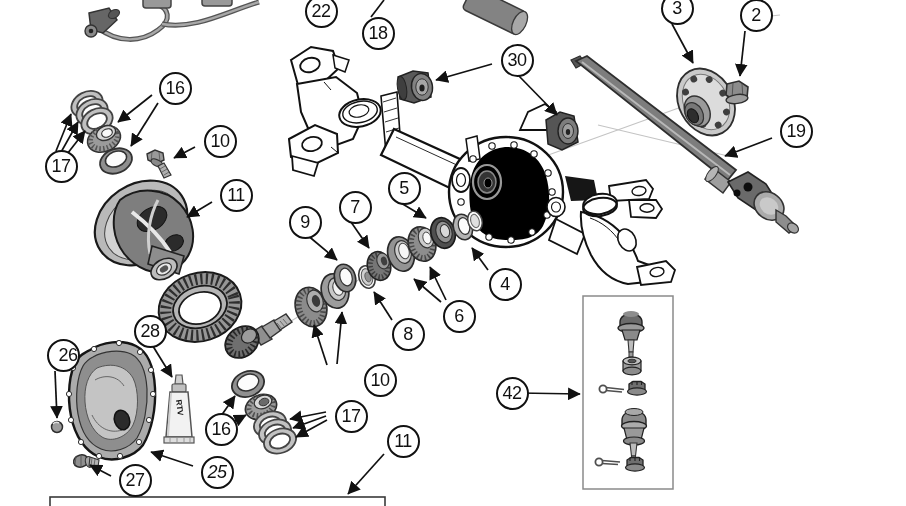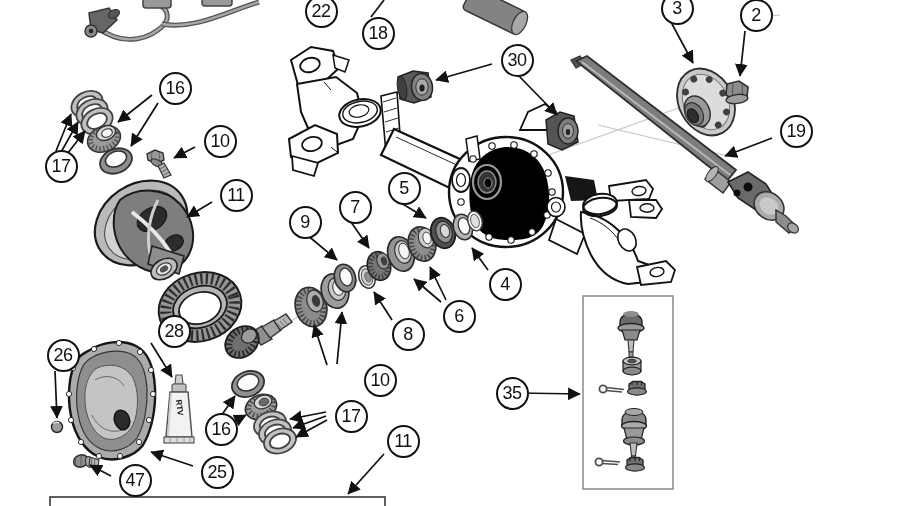--- a/index.html
+++ b/index.html
@@ -444,23 +444,23 @@
       <div class="callout" style="left: 35.5px; top: 149.5px;">17</div>
       <div class="callout" style="left: 194.5px; top: 124.5px;">10</div>
       <div class="callout" style="left: 210.5px; top: 178.5px;">11</div>
       <div class="callout" style="left: 378.5px; top: 171.5px;">5</div>
       <div class="callout" style="left: 329.5px; top: 190.5px;">7</div>
       <div class="callout" style="left: 279.5px; top: 205.5px;">9</div>
       <div class="callout" style="left: 479.5px; top: 267.5px;">4</div>
       <div class="callout" style="left: 433.5px; top: 299.5px;">6</div>
       <div class="callout" style="left: 382.5px; top: 317.5px;">8</div>
       <div class="callout" style="left: 316.5px; top: 363.5px; margin-left: 38px;">10</div>
-      <div class="callout" style="left: 124.5px; top: 314.5px; margin-left: 24px;">28</div>
-      <div class="callout" style="left: 37.5px; top: 338.5px;">26</div>
+      <div class="callout" style="left: 124.5px; top: 314.5px;">28</div>
+      <div class="callout" style="left: 37.5px; top: 338.5px; text-align: right;">26</div>
       <div class="callout" style="left: 195.5px; top: 412.5px;">16</div>
       <div class="callout" style="left: 325.5px; top: 399.5px;">17</div>
-      <div class="callout" style="left: 486.5px; top: 376.5px;">35</div>
+      <div class="callout" style="left: 486.5px; top: 376.5px;">42</div>
       <div class="callout" style="left: 377.5px; top: 424.5px;">11</div>
-      <div class="callout" style="left: 109.5px; top: 463.5px;">47</div>
-      <div class="callout" style="left: 191.5px; top: 455.5px;">25</div>
+      <div class="callout" style="left: 109.5px; top: 463.5px;">27</div>
+      <div class="callout" style="left: 191.5px; top: 455.5px; font-style: italic;">25</div>
     </div>
 
 </div>
 
 </body></html>

